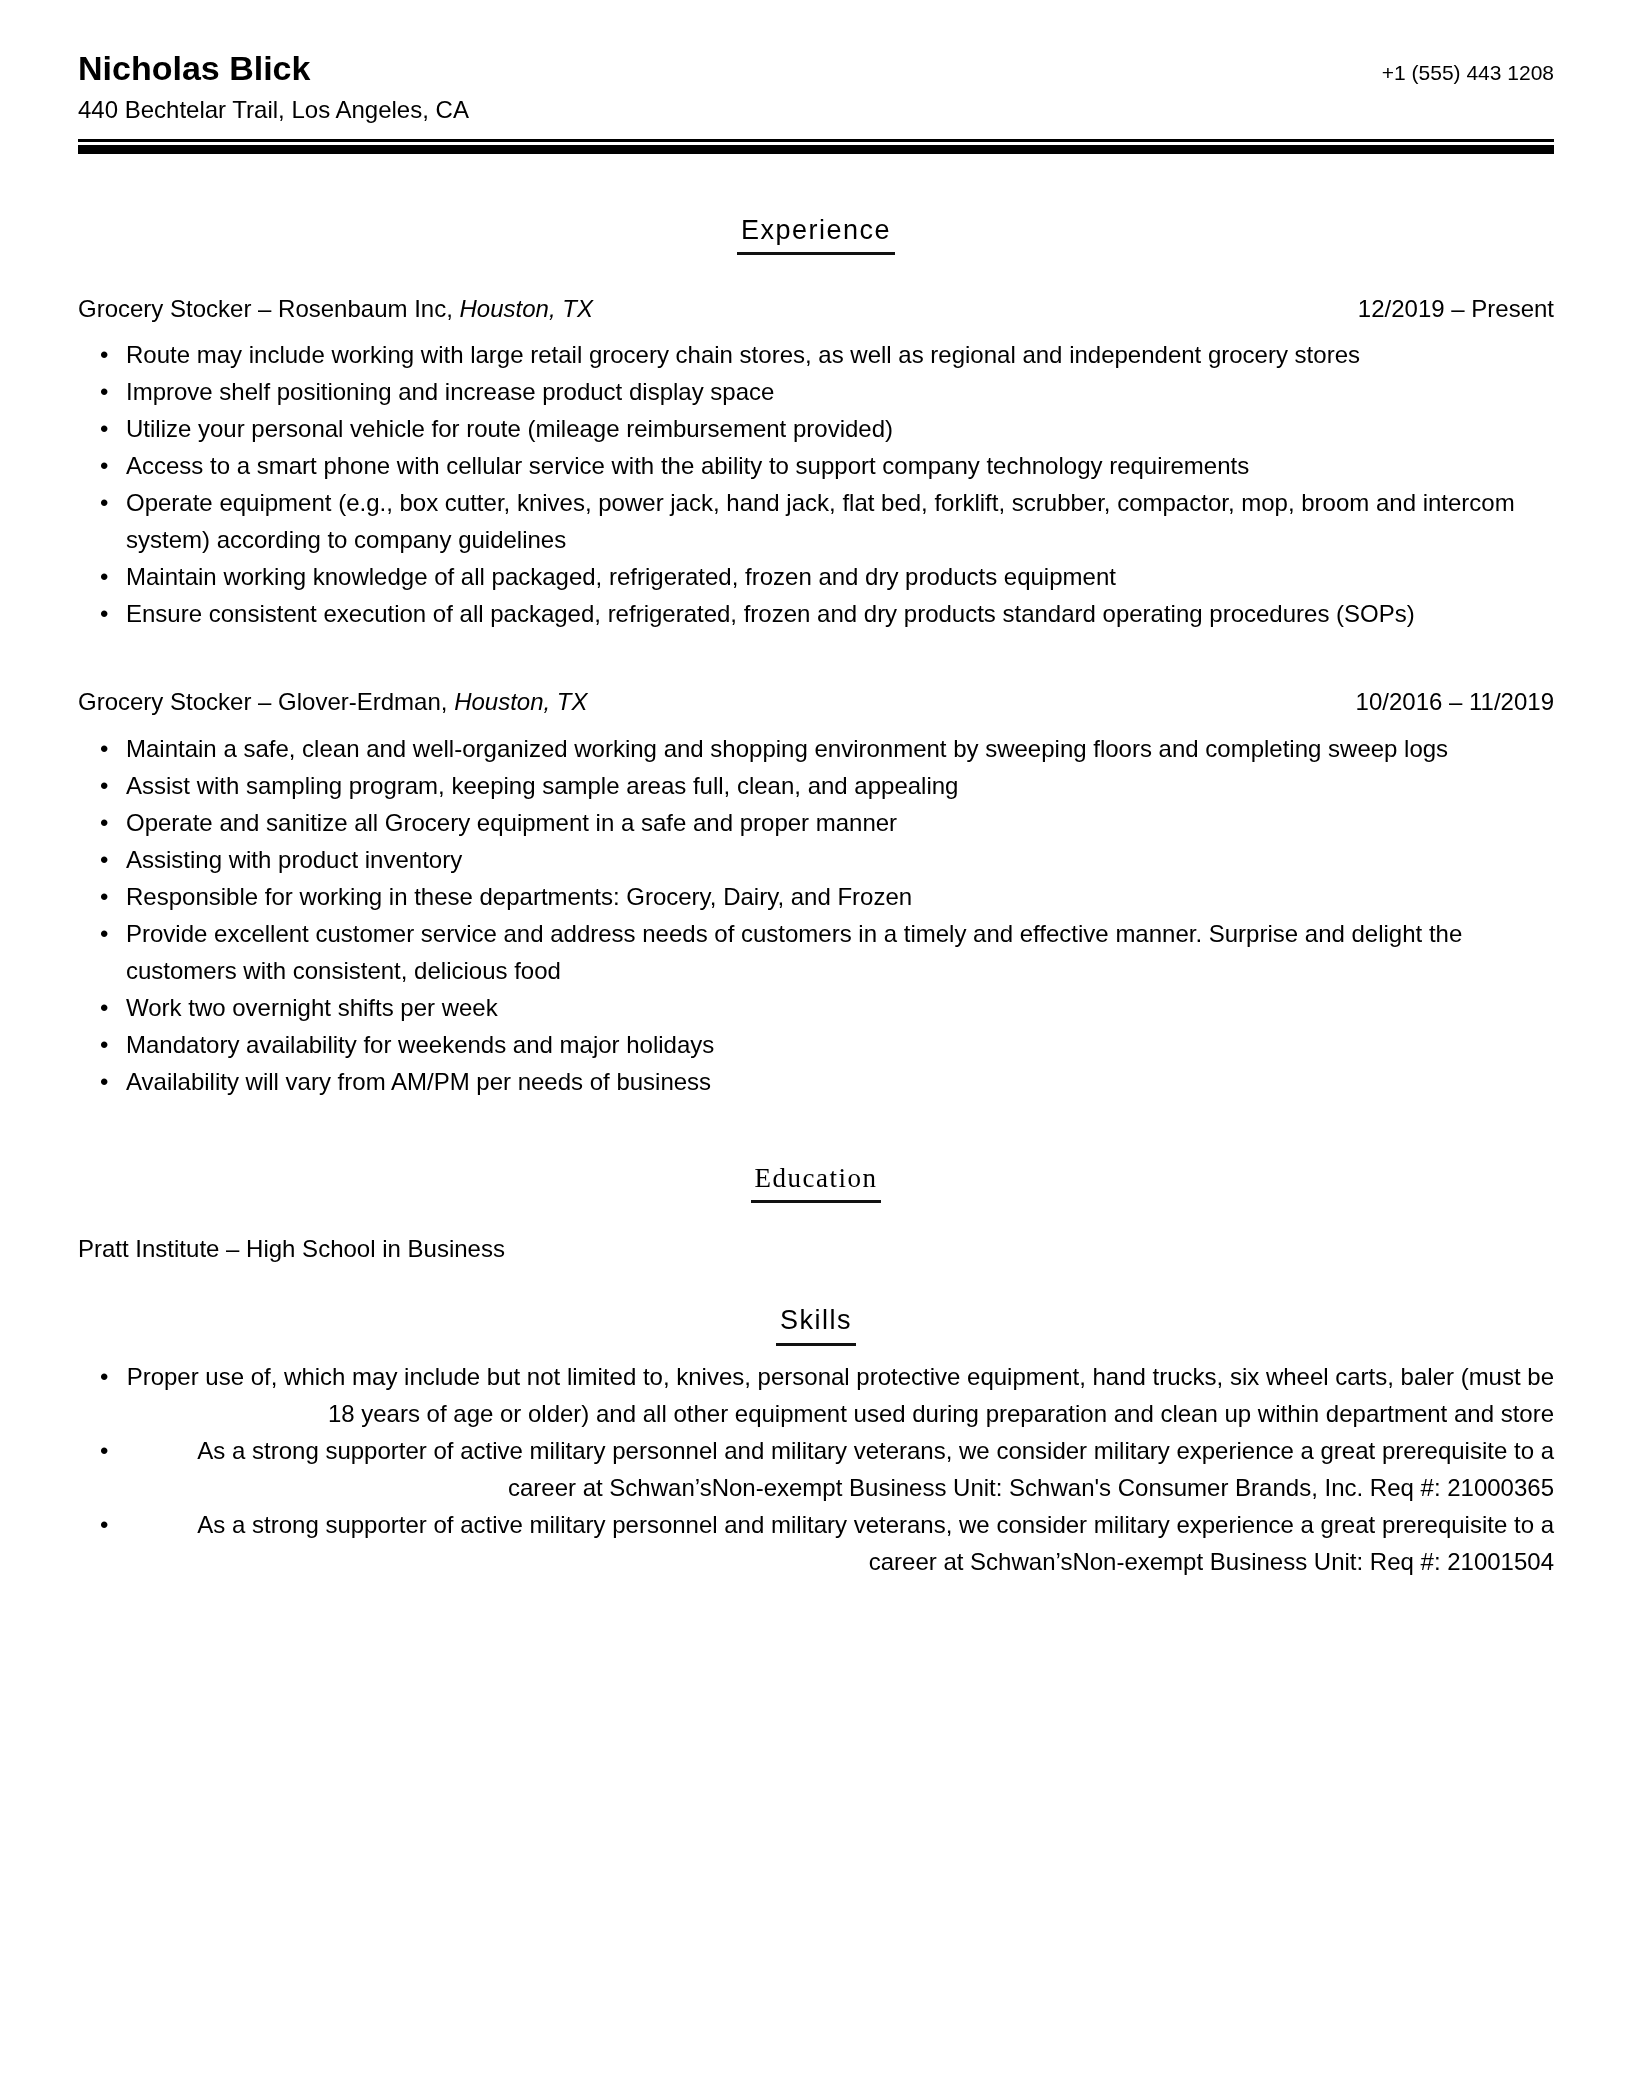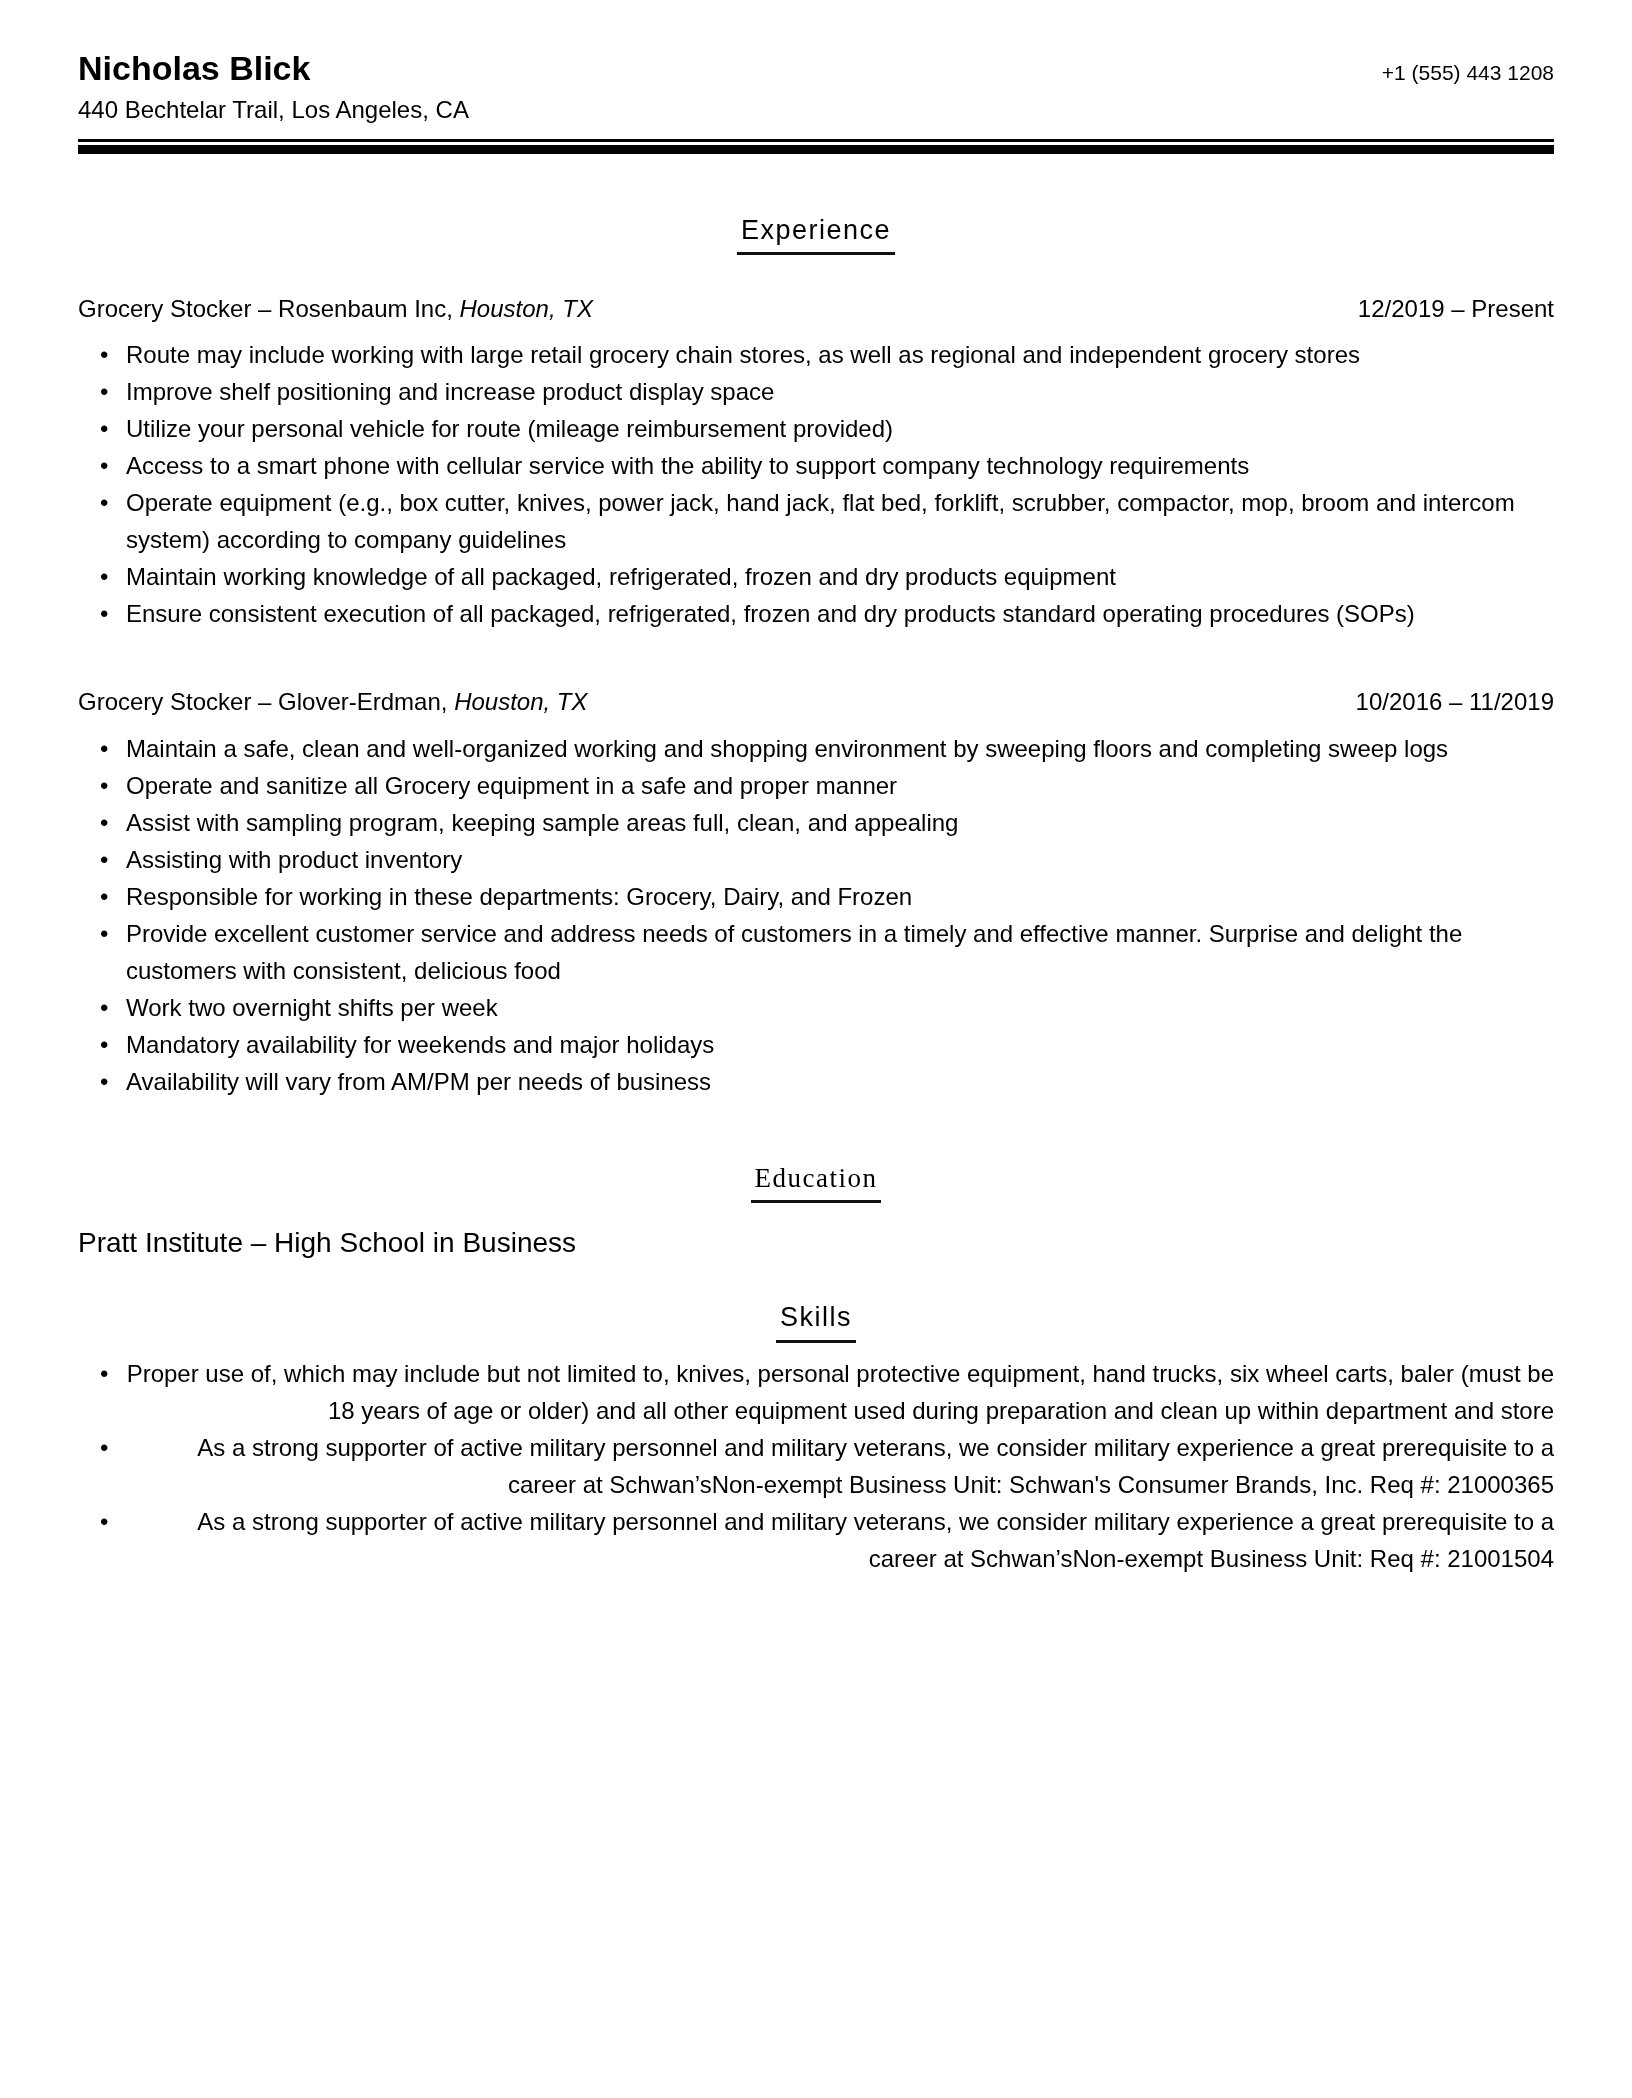--- a/index.html
+++ b/index.html
@@ -97,22 +97,22 @@
   }
   ul.bullets li::before {
     content: "\2022";
     position: absolute;
     left: 22px;
     top: 0;
   }
 
   
   .education-line {
-    margin-top: 22px;
-    font-size: 28px;
+    margin-top: 30px;
+    font-size: 24px;
     line-height: 1.3;
   }
 
   .skills-list { margin-top: 26px; text-align: right; }
 </style>
 </head>
 <body>
 
 <div class="page">
 
@@ -149,22 +149,22 @@
 
   <div class="job job-second">
     <div class="job-header">
       <div class="job-title-line">
         <span class="bold">Grocery Stocker – </span><span>Glover-Erdman, </span><span class="italic">Houston, TX</span>
       </div>
       <div class="job-dates">10/2016 – 11/2019</div>
     </div>
     <ul class="bullets">
       <li>Maintain a safe, clean and well-organized working and shopping environment by sweeping floors and completing sweep logs</li>
+      <li>Assist with sampling program, keeping sample areas full, clean, and appealing</li>
       <li>Operate and sanitize all Grocery equipment in a safe and proper manner</li>
-      <li>Assist with sampling program, keeping sample areas full, clean, and appealing</li>
       <li>Assisting with product inventory</li>
       <li>Responsible for working in these departments: Grocery, Dairy, and Frozen</li>
       <li>Provide excellent customer service and address needs of customers in a timely and effective manner. Surprise and delight the customers with consistent, delicious food</li>
       <li>Work two overnight shifts per week</li>
       <li>Mandatory availability for weekends and major holidays</li>
       <li>Availability will vary from AM/PM per needs of business</li>
     </ul>
   </div>
 
   <div class="section-heading mt-education">

